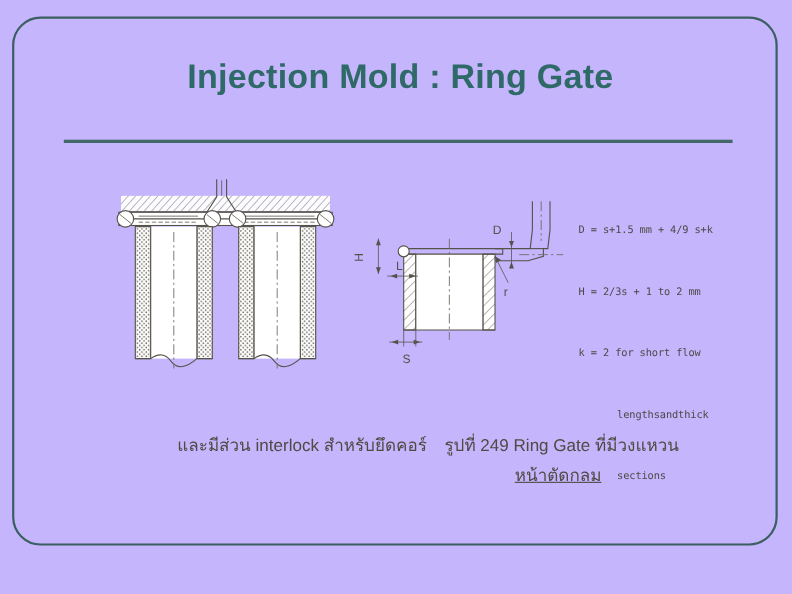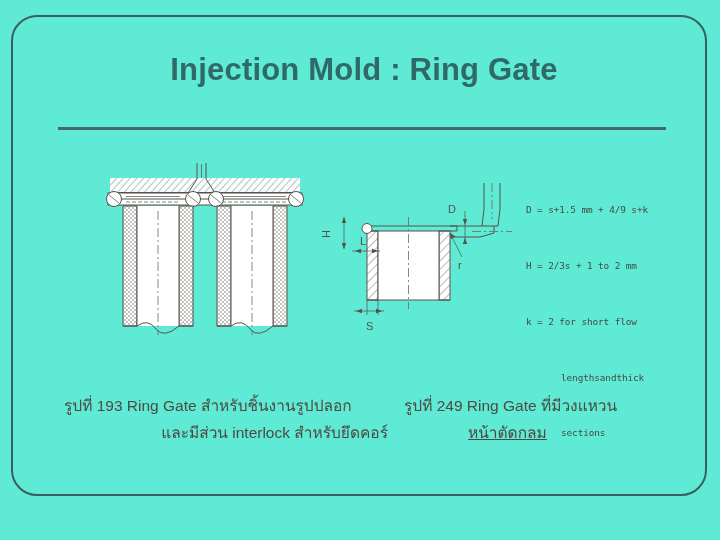--- a/index.html
+++ b/index.html
@@ -12,21 +12,21 @@
     height: 540px;
     font-family: "Liberation Sans", sans-serif;
     overflow: hidden;
     position: relative;
   }
   #slide {
     position: absolute;
     left: 0; top: 0;
     width: 720px;
     height: 540px;
-    background: #5eead4;
+    background: #c4b5fd;
   }
   .slide-border {
     position: absolute;
     left: 11px;
     top: 15px;
     width: 696px;
     height: 481px;
     border: 2.5px solid #3b5f60;
     border-radius: 26px;
     box-sizing: border-box;
@@ -277,21 +277,20 @@
     <span class="frow">H = 2/3s + 1 to 2 mm</span>
     <span class="frow">k = 2 for short flow</span>
     <span class="frow indent">lengthsandthick</span>
     <span class="frow indent">sections</span>
     
     
     
   </div>
 
   <div class="caption caption-left">
-    <span class="cap-l1">รูปที่ 193 Ring Gate สำหรับชิ้นงานรูปปลอก</span>
     <span class="cap-l2">และมีส่วน interlock สำหรับยึดคอร์</span>
   </div>
 
   <div class="caption caption-right">
     <span class="cap-r1">รูปที่ 249 Ring Gate ที่มีวงแหวน</span>
     <span class="cap-r2">หน้าตัดกลม</span>
   </div>
 
 </div>
 

